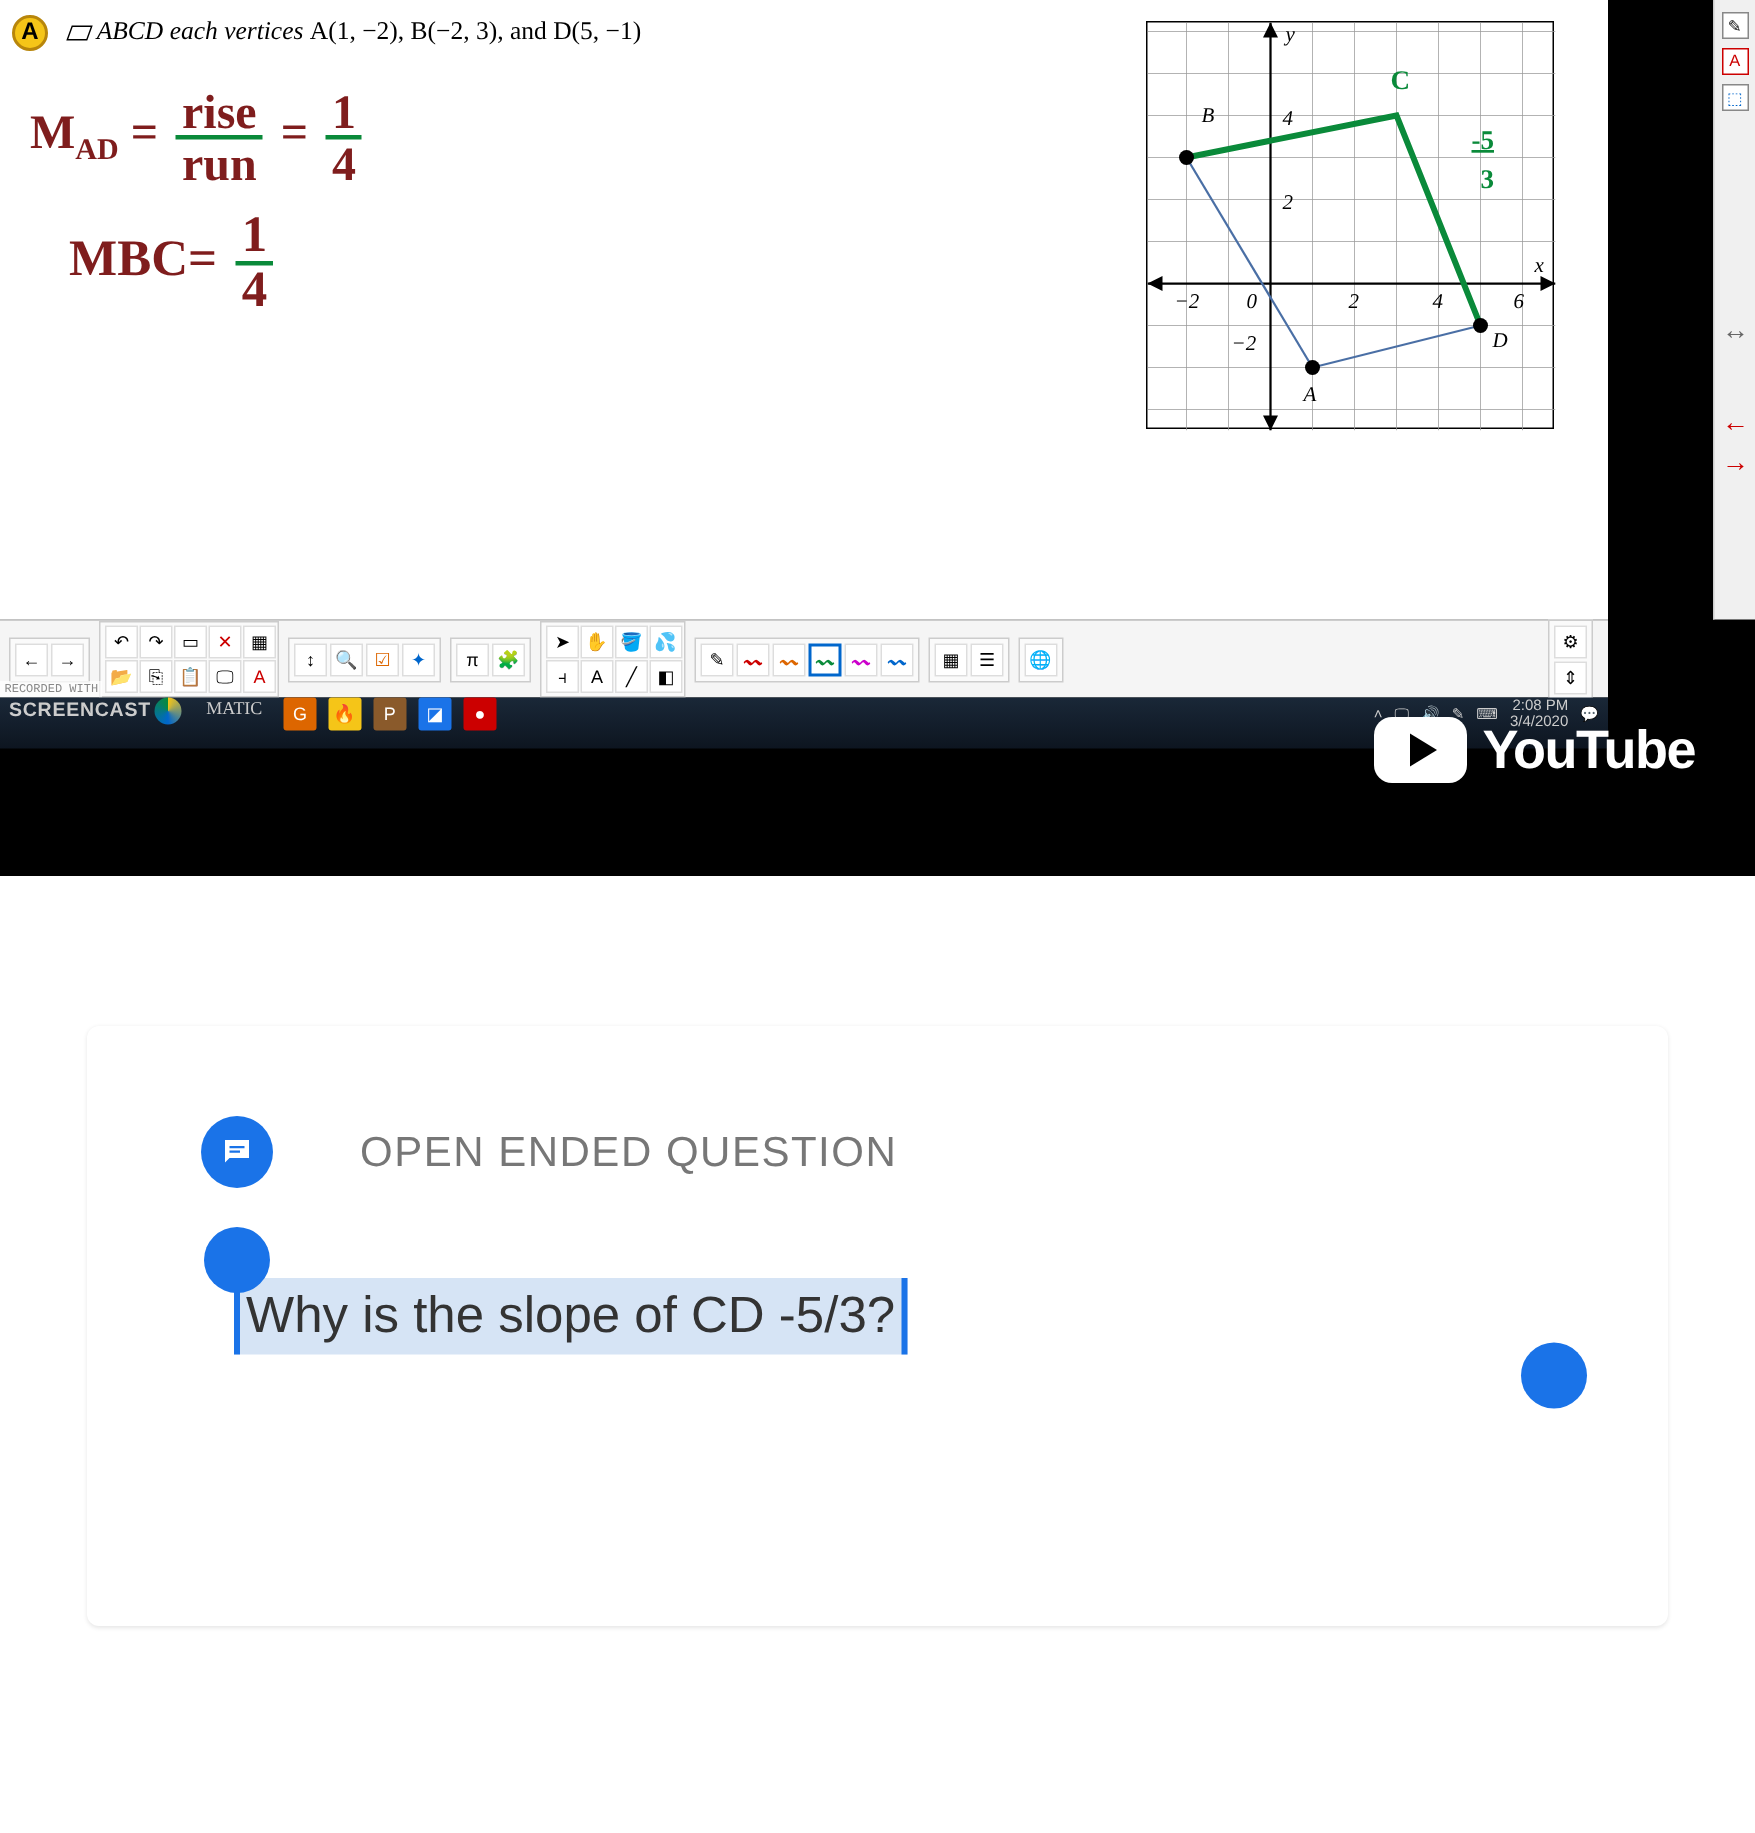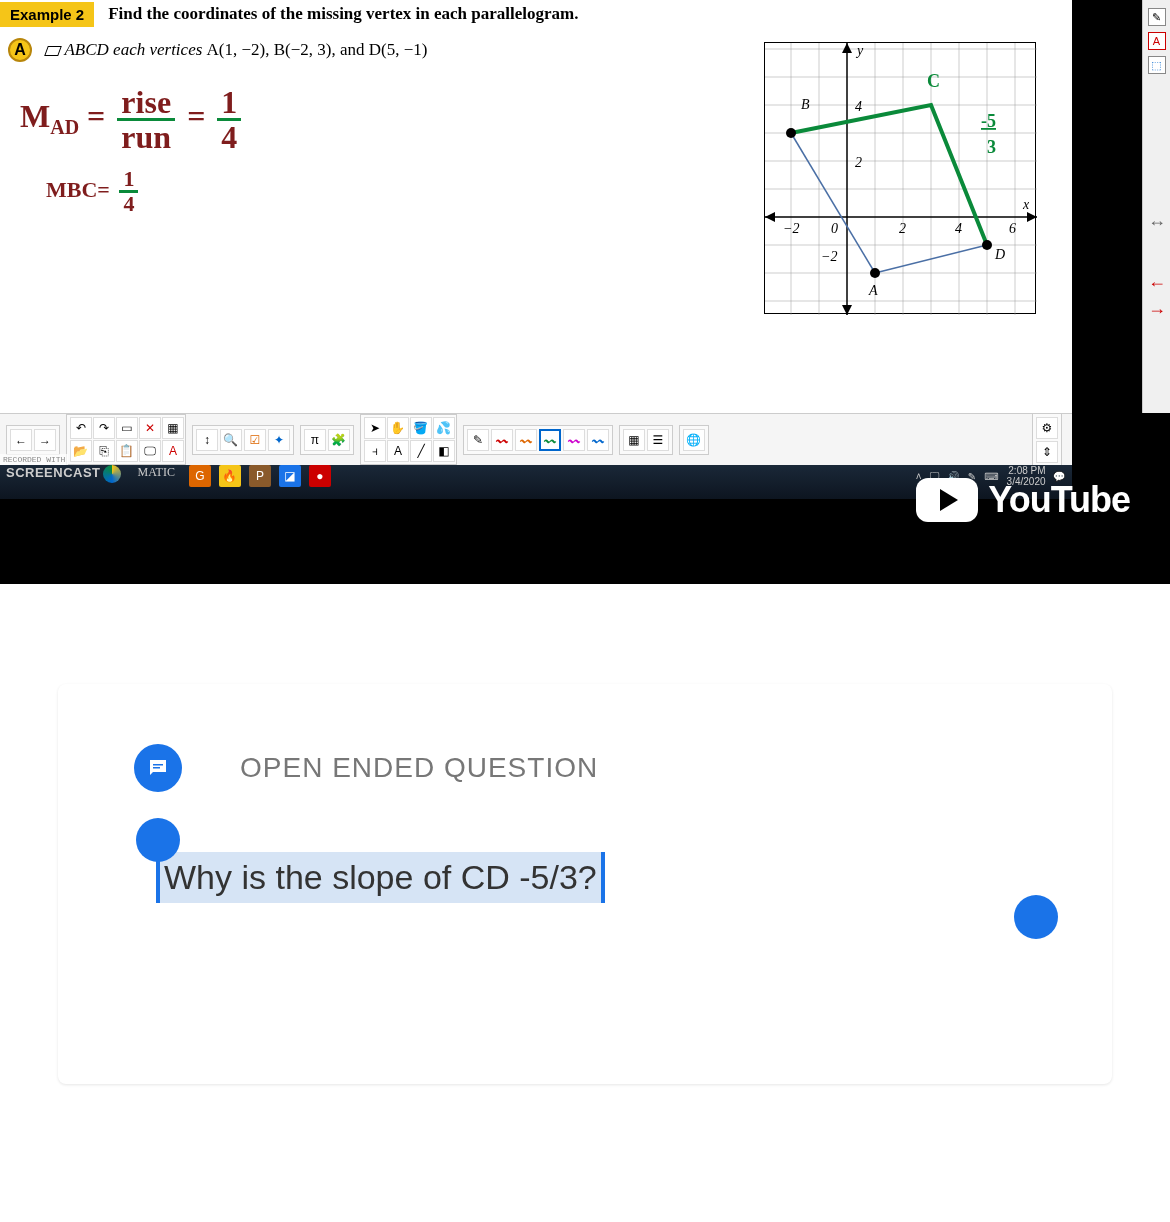--- a/index.html
+++ b/index.html
@@ -16,21 +16,21 @@
   .part-label { display: inline-flex; width: 24px; height: 24px; border: 2px solid #b8860b; border-radius: 50%; align-items: center; justify-content: center; font-weight: bold; color: #000; background: #f5c518; }
   .problem-text { font-family: 'Times New Roman', serif; font-size: 17px; margin-left: 8px; }
   .parallelogram-sym { display: inline-block; width: 14px; height: 10px; border: 1.5px solid #000; transform: skewX(-20deg); margin: 0 4px -1px 2px; }
   
   .handwriting { position: absolute; font-family: 'Comic Sans MS', cursive; color: #7f1d1d; font-weight: bold; }
   .hw1 { top: 58px; left: 20px; font-size: 32px; }
   .hw1 .sub { font-size: 20px; vertical-align: sub; }
   .frac { display: inline-flex; flex-direction: column; align-items: center; vertical-align: middle; line-height: 1; margin: 0 4px; }
   .frac .num { border-bottom: 3px solid #0a8a3a; padding: 0 4px; }
   .frac .den { padding: 0 4px; }
-  .hw2 { top: 140px; left: 46px; font-size: 22px; }
+  .hw2 { top: 140px; left: 46px; font-size: 34px; }
   
   .graph-box { position: absolute; top: 14px; right: 36px; width: 272px; height: 272px; border: 1px solid #000; background: #fff; }
   .grid line.gl { stroke: #999; stroke-width: 0.5; }
   .axis { stroke: #000; stroke-width: 1.5; }
   .tick-label { font: italic 14px 'Times New Roman'; }
   .pt { fill: #000; }
   .green-line { stroke: #0a8a3a; stroke-width: 4; fill: none; }
   .blue-line { stroke: #4a6fa5; stroke-width: 1.5; fill: none; }
   .hw-annot { font-family: 'Comic Sans MS', cursive; fill: #0a8a3a; font-weight: bold; font-size: 18px; }
   
@@ -67,24 +67,20 @@
   .sel-dot { width: 44px; height: 44px; background: #1a73e8; border-radius: 50%; position: absolute; }
   .sel-dot.d1 { top: -34px; left: -20px; }
   .sel-dot.d2 { bottom: -36px; right: -22px; }
 </style>
 </head>
 <body>
 
 <div class="video-area">
 
   <div class="whiteboard">
-    <div class="example-header">
-      <span class="example-badge">Example 2</span>
-      <span class="example-title">Find the coordinates of the missing vertex in each parallelogram.</span>
-    </div>
 
     <div class="problem-row">
       <span class="part-label">A</span>
       <span class="problem-text">
         <span class="parallelogram-sym"></span><i>ABCD each vertices </i><span>A(1, −2), B(−2, 3), and D(5, −1)</span>
       </span>
 
       <div class="handwriting hw1">
         <span>M</span><span class="sub">AD</span>
         <span>=</span>

